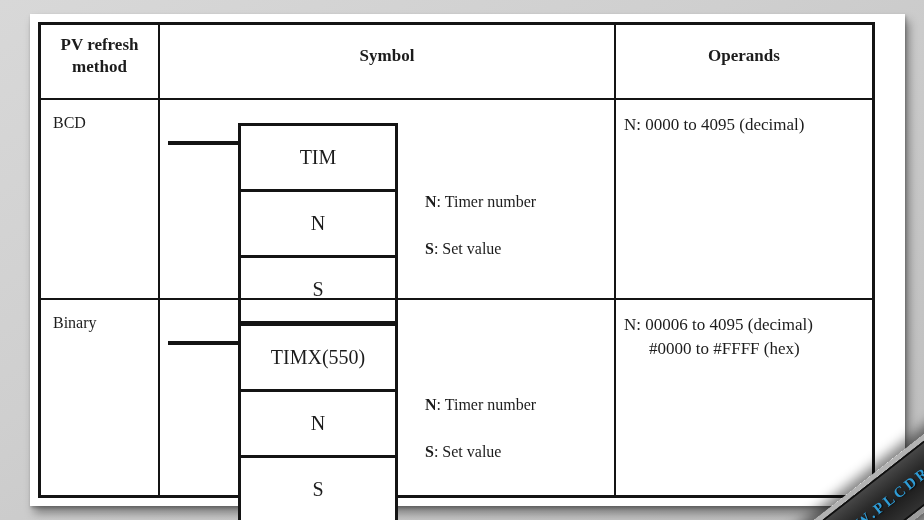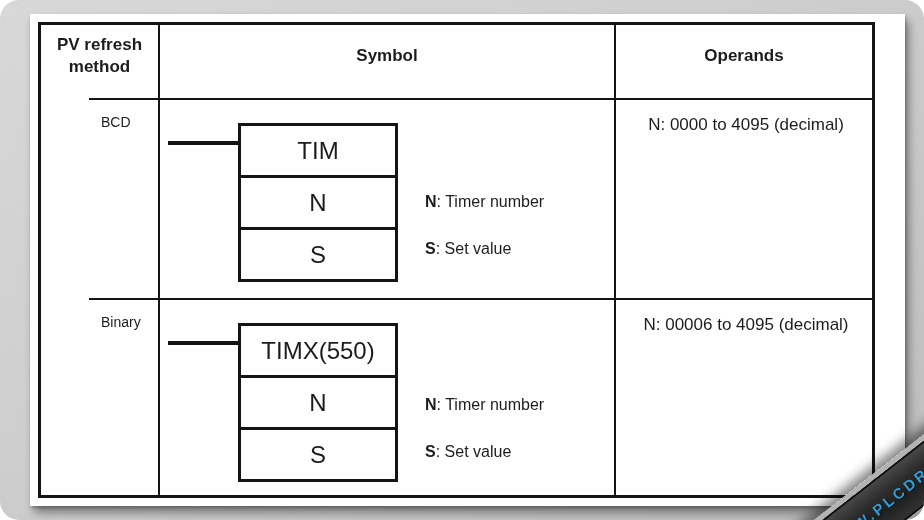--- a/index.html
+++ b/index.html
@@ -1,51 +1,51 @@
 <!DOCTYPE html>
 <html><head>
 <meta charset="utf-8">
 <style>
   html,body{margin:0;padding:0;}
   .stage{
     position:relative; width:924px; height:520px; overflow:hidden;
     background:linear-gradient(150deg,#d8d8d8 0%,#cfcfcf 40%,#bdbdbd 100%);
-    font-family:Liberation Sans, sans-serif; color:#1c1c1c;border-radius:19px;
+    font-family:Liberation Serif, serif; color:#1c1c1c;
   }
   .page{
     position:absolute; left:30px; top:14px; width:875px; height:492px;
     background:#ffffff;
     box-shadow:4px 7px 9px rgba(0,0,0,.38), 1px 2px 3px rgba(0,0,0,.25);
   }
   .tbl{
     position:absolute; left:8px; top:8px; width:837px; height:476px;
     box-sizing:border-box; border:3px solid #141414;
     display:grid; grid-template-columns:117px 1fr 258px; grid-template-rows:73px 200px 1fr;
     background:#fff;
   }
   .cell{box-sizing:border-box; border-left:2px solid #141414; border-top:2px solid #141414;}
   .first-col{border-left:none;}
   .head-row{border-top:none;}
   .th{display:flex; flex-direction:column; align-items:center; justify-content:center;
       font-weight:bold; font-size:17px; line-height:22px; padding-bottom:12px;}
-  .method-cell{padding:14px 26px 0 12px; font-size:14px;margin-left:48px;}
+  .method-cell{padding:14px 26px 0 12px; font-size:16px;}
   .sym-cell{position:relative;}
   .sym-box{
     position:absolute; left:78px; top:23px; width:160px; box-sizing:border-box;
     border:3px solid #141414; background:#fff;
   }
-  .sym-row{height:49px; display:flex; align-items:center; justify-content:center; font-size:24px;}
+  .sym-row{height:63px; display:flex; align-items:center; justify-content:center; font-size:20px;}
   .sym-row + .sym-row{border-top:3px solid #141414;}
   .in-line{position:absolute; left:8px; top:41px; width:70px; height:4px; background:#141414;}
   .legend{position:absolute; left:265px; font-size:16px; white-space:nowrap;}
   .legend b{font-weight:bold;}
   .legend-n{top:93px;}
   .legend-s{top:140px;}
   .ops-cell{padding:12px 4px 0 8px; font-size:17px; line-height:25px;}
-  .op-line{white-space:pre;text-align:center;}
+  .op-line{white-space:pre;}
   .op-indent{padding-left:25px; line-height:23px;}
   .ribbon{
     position:absolute; left:726px; top:468px; width:330px; height:62px;
     box-sizing:border-box; transform:rotate(-38deg);
     background:linear-gradient(180deg,#4a4a4a 0%,#2b2b2b 35%,#1f1f1f 60%,#343434 100%);
     border-top:5px solid #b3b3b3; border-bottom:5px solid #9c9c9c;
     box-shadow:0 -7px 12px rgba(0,0,0,.45), 0 7px 12px rgba(0,0,0,.45),
                inset 0 2px 0 #101010, inset 0 -2px 0 #101010;
   }
   .ribbon-text{
@@ -99,20 +99,21 @@
         <div class="sym-box">
           <div class="sym-row">TIMX(550)</div>
           <div class="sym-row">N</div>
           <div class="sym-row">S</div>
         </div>
         <div class="legend legend-n" style="top:96px;"><b>N</b><span>: Timer number</span></div>
         <div class="legend legend-s" style="top:143px;"><b>S</b><span>: Set value</span></div>
       </div>
       <div class="cell ops-cell">
         <div class="op-line">N: 00006 to 4095 (decimal)</div>
+        <div class="op-line op-indent">#0000 to #FFFF (hex)</div>
       </div>
 
     </div>
   </div>
 
   <div class="ribbon">
     <span class="ribbon-text">WWW.PLCDROID</span>
   </div>
 
 </div>

